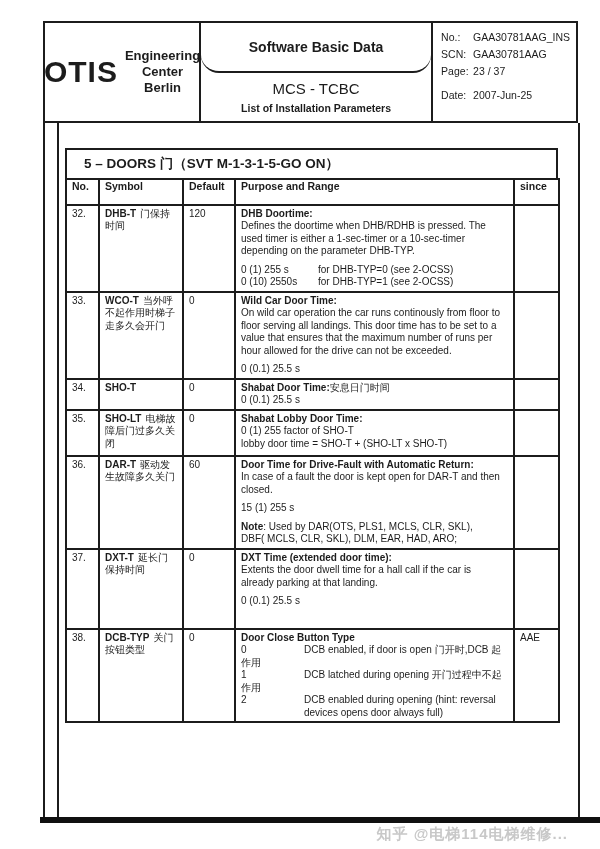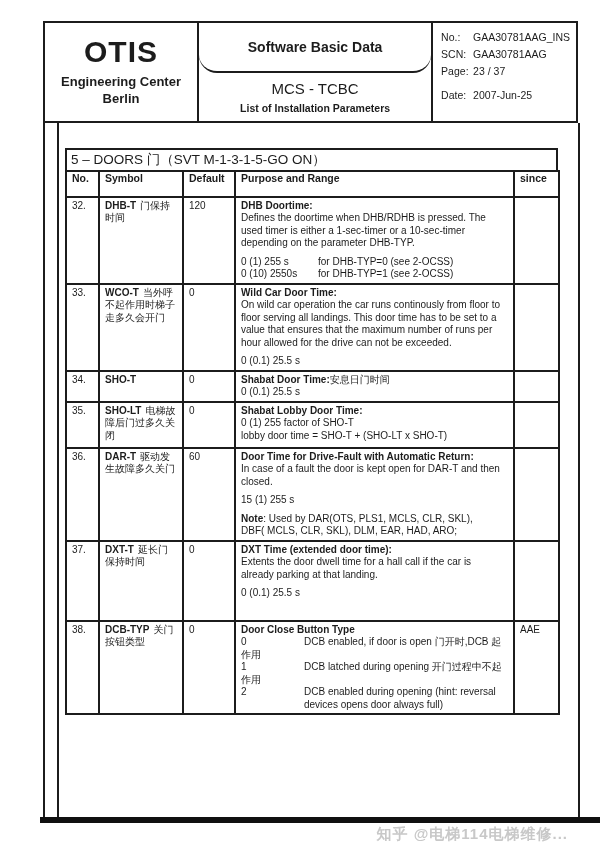--- a/index.html
+++ b/index.html
@@ -6,21 +6,21 @@
   body {
     width:600px; height:849px; background:#ffffff; position:relative;
     font-family:"Liberation Sans", sans-serif; color:#1c1c1c;
     overflow:hidden;
   }
   
   .header-box {
     position:absolute; left:43px; top:21px; width:535px; height:102px;
     border:2px solid #1c1c1c; box-sizing:border-box; display:flex; background:#fff;
   }
-  .h-left { width:154px; display:flex; flex-direction:column; align-items:center; justify-content:center; gap:7px; box-sizing:border-box; }
+  .h-left { width:154px; display:flex; flex-direction:row; align-items:center; justify-content:center; gap:7px; box-sizing:border-box; }
   .logo { font-size:30px; font-weight:bold; letter-spacing:1px; line-height:1; }
   .org { font-size:13px; font-weight:bold; text-align:center; line-height:1.25; }
   .h-mid { width:239px; border-left:2px solid #1c1c1c; border-right:2px solid #1c1c1c; display:flex; flex-direction:column; box-sizing:border-box; }
   .h-mid-top { height:50px; border-bottom:2px solid #1c1c1c; display:flex; align-items:center; justify-content:center; font-size:14px; font-weight:bold; box-sizing:border-box;border-radius:18px; }
   .h-mid-bot { flex:1; display:flex; flex-direction:column; align-items:center; justify-content:center; gap:5px; }
   .sys { font-size:15px; font-weight:normal; }
   .sub { font-size:10.5px; font-weight:bold; }
   .h-right { flex:1; padding:8px 6px 0 8px; font-size:10.5px; box-sizing:border-box; }
   .meta-line { display:flex; margin-bottom:5px; white-space:nowrap; }
   .meta-label { width:32px; flex-shrink:0; }
@@ -28,23 +28,23 @@
   
   .content-frame {
     position:absolute; left:43px; top:123px; width:537px; height:694px;
     border-left:2px solid #1c1c1c; border-right:2px solid #1c1c1c; box-sizing:border-box;
   }
   .spine { position:absolute; left:57px; top:123px; width:2px; height:694px; background:#1c1c1c; }
   .bottom-bar { position:absolute; left:40px; top:817px; width:560px; height:6px; background:#101010; }
   
   .doc-table-wrap { position:absolute; left:65px; top:148px; width:493px; }
   .t-title {
-    border:2px solid #1c1c1c; box-sizing:border-box; height:24px;
-    display:flex; align-items:center; padding-left:4px;
-    font-weight:normal; font-size:13.5px; background:#fff;
+    border:2px solid #1c1c1c; box-sizing:border-box; height:32px;
+    display:flex; align-items:center; padding-left:17px;
+    font-weight:bold; font-size:13.5px; background:#fff;
   }
   table.params { border-collapse:collapse; width:493px; table-layout:fixed; margin-top:-2px; font-size:10px; }
   table.params th, table.params td {
     border:2px solid #1c1c1c; vertical-align:top; text-align:left;
     padding:2px 5px; line-height:12.5px; box-sizing:border-box; overflow:hidden;
   }
   table.params th { font-size:10.5px; font-weight:bold; height:19px; vertical-align:middle; padding-top:0; padding-bottom:11px; }
   col.c-no { width:33px; } col.c-sym { width:84px; } col.c-def { width:52px; }
   col.c-pur { width:279px; } col.c-since { width:45px; }
   tr.r0 { height:81px; } tr.r1 { height:83px; } tr.r2 { height:16px; }

